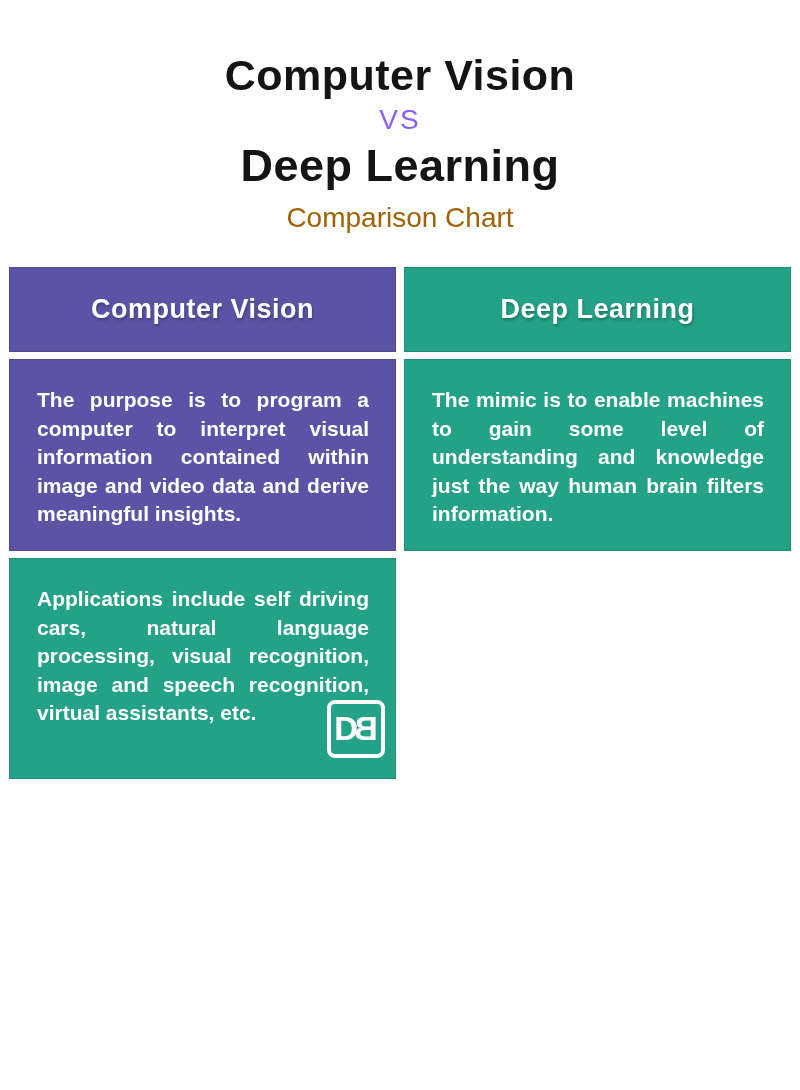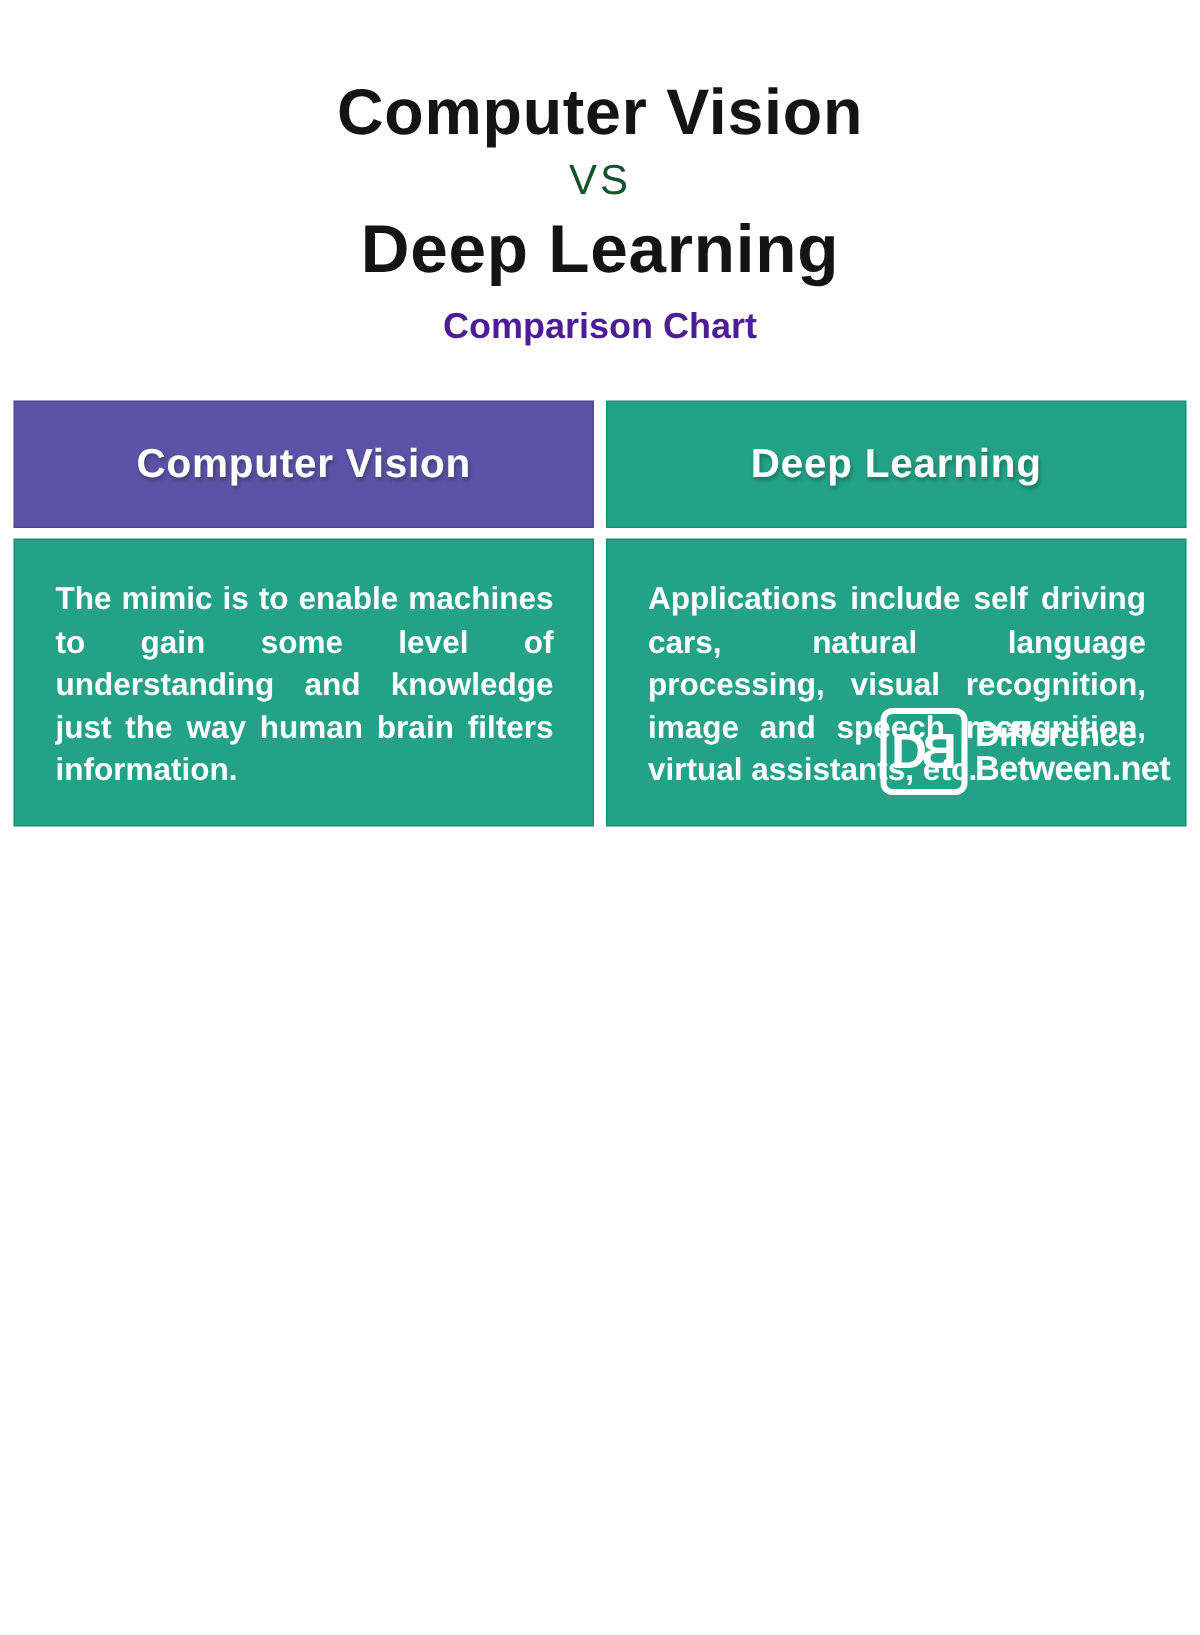--- a/index.html
+++ b/index.html
@@ -5,22 +5,22 @@
   html,body{margin:0;padding:0;background:#ffffff;}
   .page{
     width:800px;height:970px;background:#ffffff;
     font-family:"Liberation Sans",sans-serif;
     position:relative;overflow:hidden;
   }
   
   .title-block{text-align:center;padding-top:50px;color:#161616;}
   .title-line{font-size:43px;font-weight:bold;line-height:50px;letter-spacing:.5px;color:#141414;}
   .title-line.second{font-size:45px;line-height:52px;}
-  .vs{font-size:28px;line-height:40px;font-weight:400;letter-spacing:2px;color:#14532d;text-transform:uppercase;}
-  .subtitle{font-size:24px;line-height:32px;margin-top:10px;font-weight:700;color:#4c1d95;}
+  .vs{font-size:28px;line-height:40px;font-weight:400;letter-spacing:2px;color:#8b5cf6;text-transform:uppercase;}
+  .subtitle{font-size:28px;line-height:32px;margin-top:10px;font-weight:400;color:#a16207;}
   
   .table{
     margin:33px 9px 0 9px;
     display:grid;
     grid-template-columns:1fr 1fr;
     grid-template-rows:85px 192px 221px 293px;
     gap:7px 8px;
   }
   .cell{color:#fff;box-sizing:border-box;border:1px solid rgba(0,0,0,.12);}
   .cv{background:var(--purple,#5b54a6);}
@@ -56,30 +56,27 @@
     <div class="vs">vs</div>
     <div class="title-line second">Deep Learning</div>
     <div class="subtitle">Comparison Chart</div>
   </div>
 
   <div class="table">
     <div class="cell cv head">Computer Vision</div>
     <div class="cell dl head">Deep Learning</div>
 
 
+    <div class="cell cv body-cell">The purpose is to program a computer to interpret visual information contained within image and video data and derive meaningful insights.</div>
     <div class="cell dl body-cell">The mimic is to enable machines to gain some level of understanding and knowledge just the way human brain filters information.</div>
 
     <div class="cell dl body-cell rel">
       <span>Applications include self driving cars, natural language processing, visual recognition, image and speech recognition, virtual assistants, etc.</span>
       <div class="logo">
         <div class="logo-box">
           <span>D</span>
             <span class="flip">B</span>
         </div>
-        <div class="logo-text">
-          <div>Difference</div>
-          <div>Between.net</div>
-        </div>
       </div>
     </div>
   </div>
 
 </div>
 
 </body></html>

